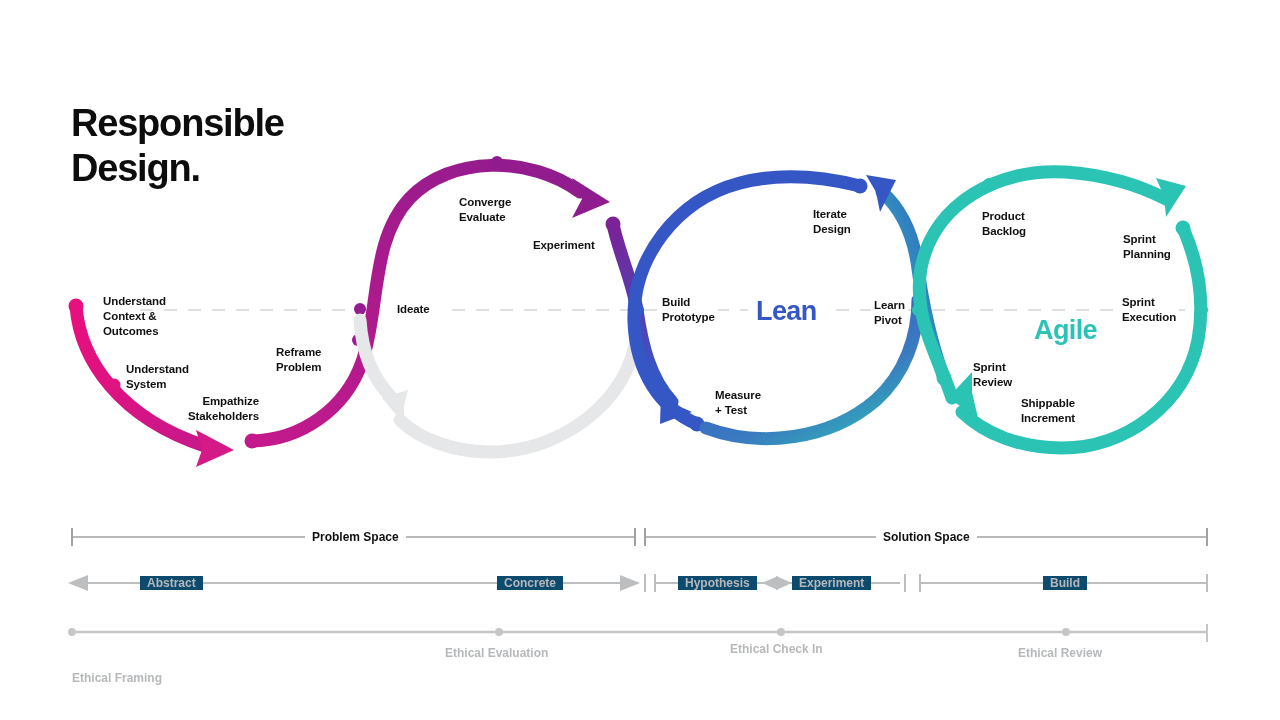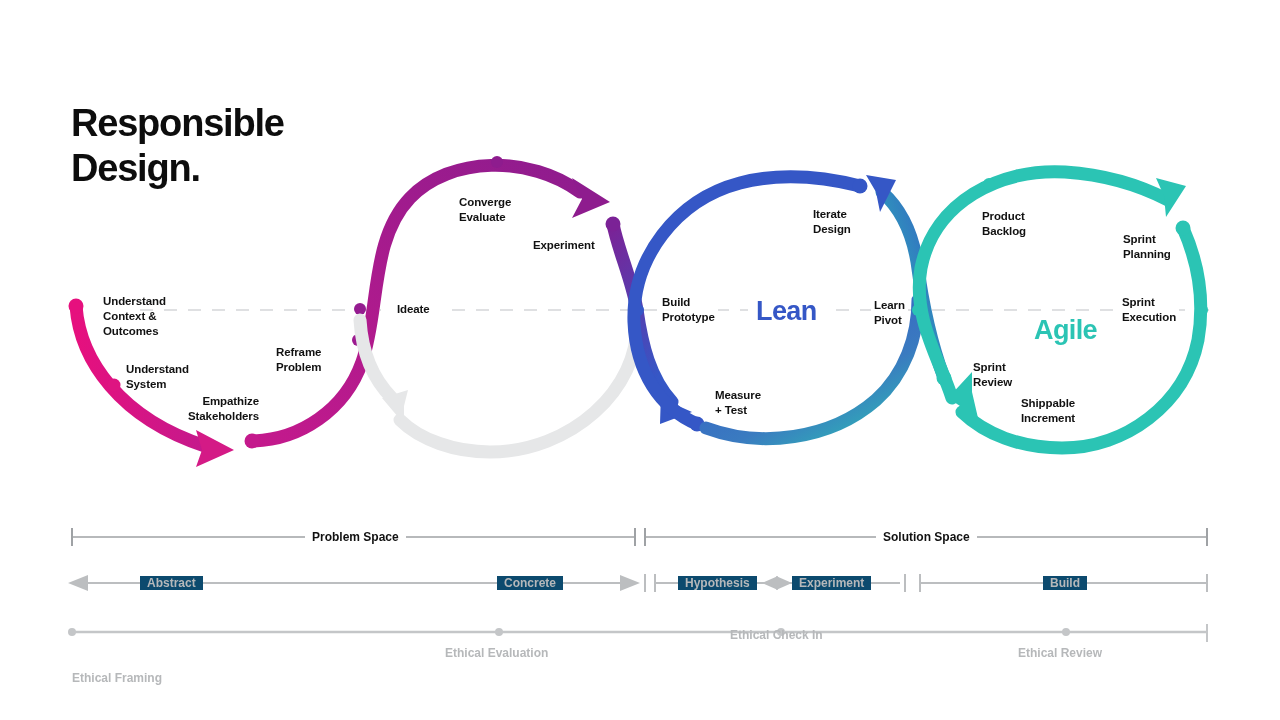--- a/index.html
+++ b/index.html
@@ -263,16 +263,16 @@
   <div class="axis-label-dark" style="left:876px; top:530px;">Solution Space</div>
 
   <div class="axis-label-gray" style="left:140px; top:576px;">Abstract</div>
   <div class="axis-label-gray" style="left:497px; top:576px;">Concrete</div>
   <div class="axis-label-gray" style="left:678px; top:576px;">Hypothesis</div>
   <div class="axis-label-gray" style="left:792px; top:576px;">Experiment</div>
   <div class="axis-label-gray" style="left:1043px; top:576px;">Build</div>
 
   <div class="eth-label" style="left:72px;   top:646px;margin-top:25px;">Ethical Framing</div>
   <div class="eth-label" style="left:445px;  top:646px;">Ethical Evaluation</div>
-  <div class="eth-label" style="left:730px;  top:628px;">Ethical Check In</div>
+  <div class="eth-label" style="left:730px;  top:642px;">Ethical Check In</div>
   <div class="eth-label" style="left:1018px; top:646px;">Ethical Review</div>
 
 </div>
 
 </body></html>

